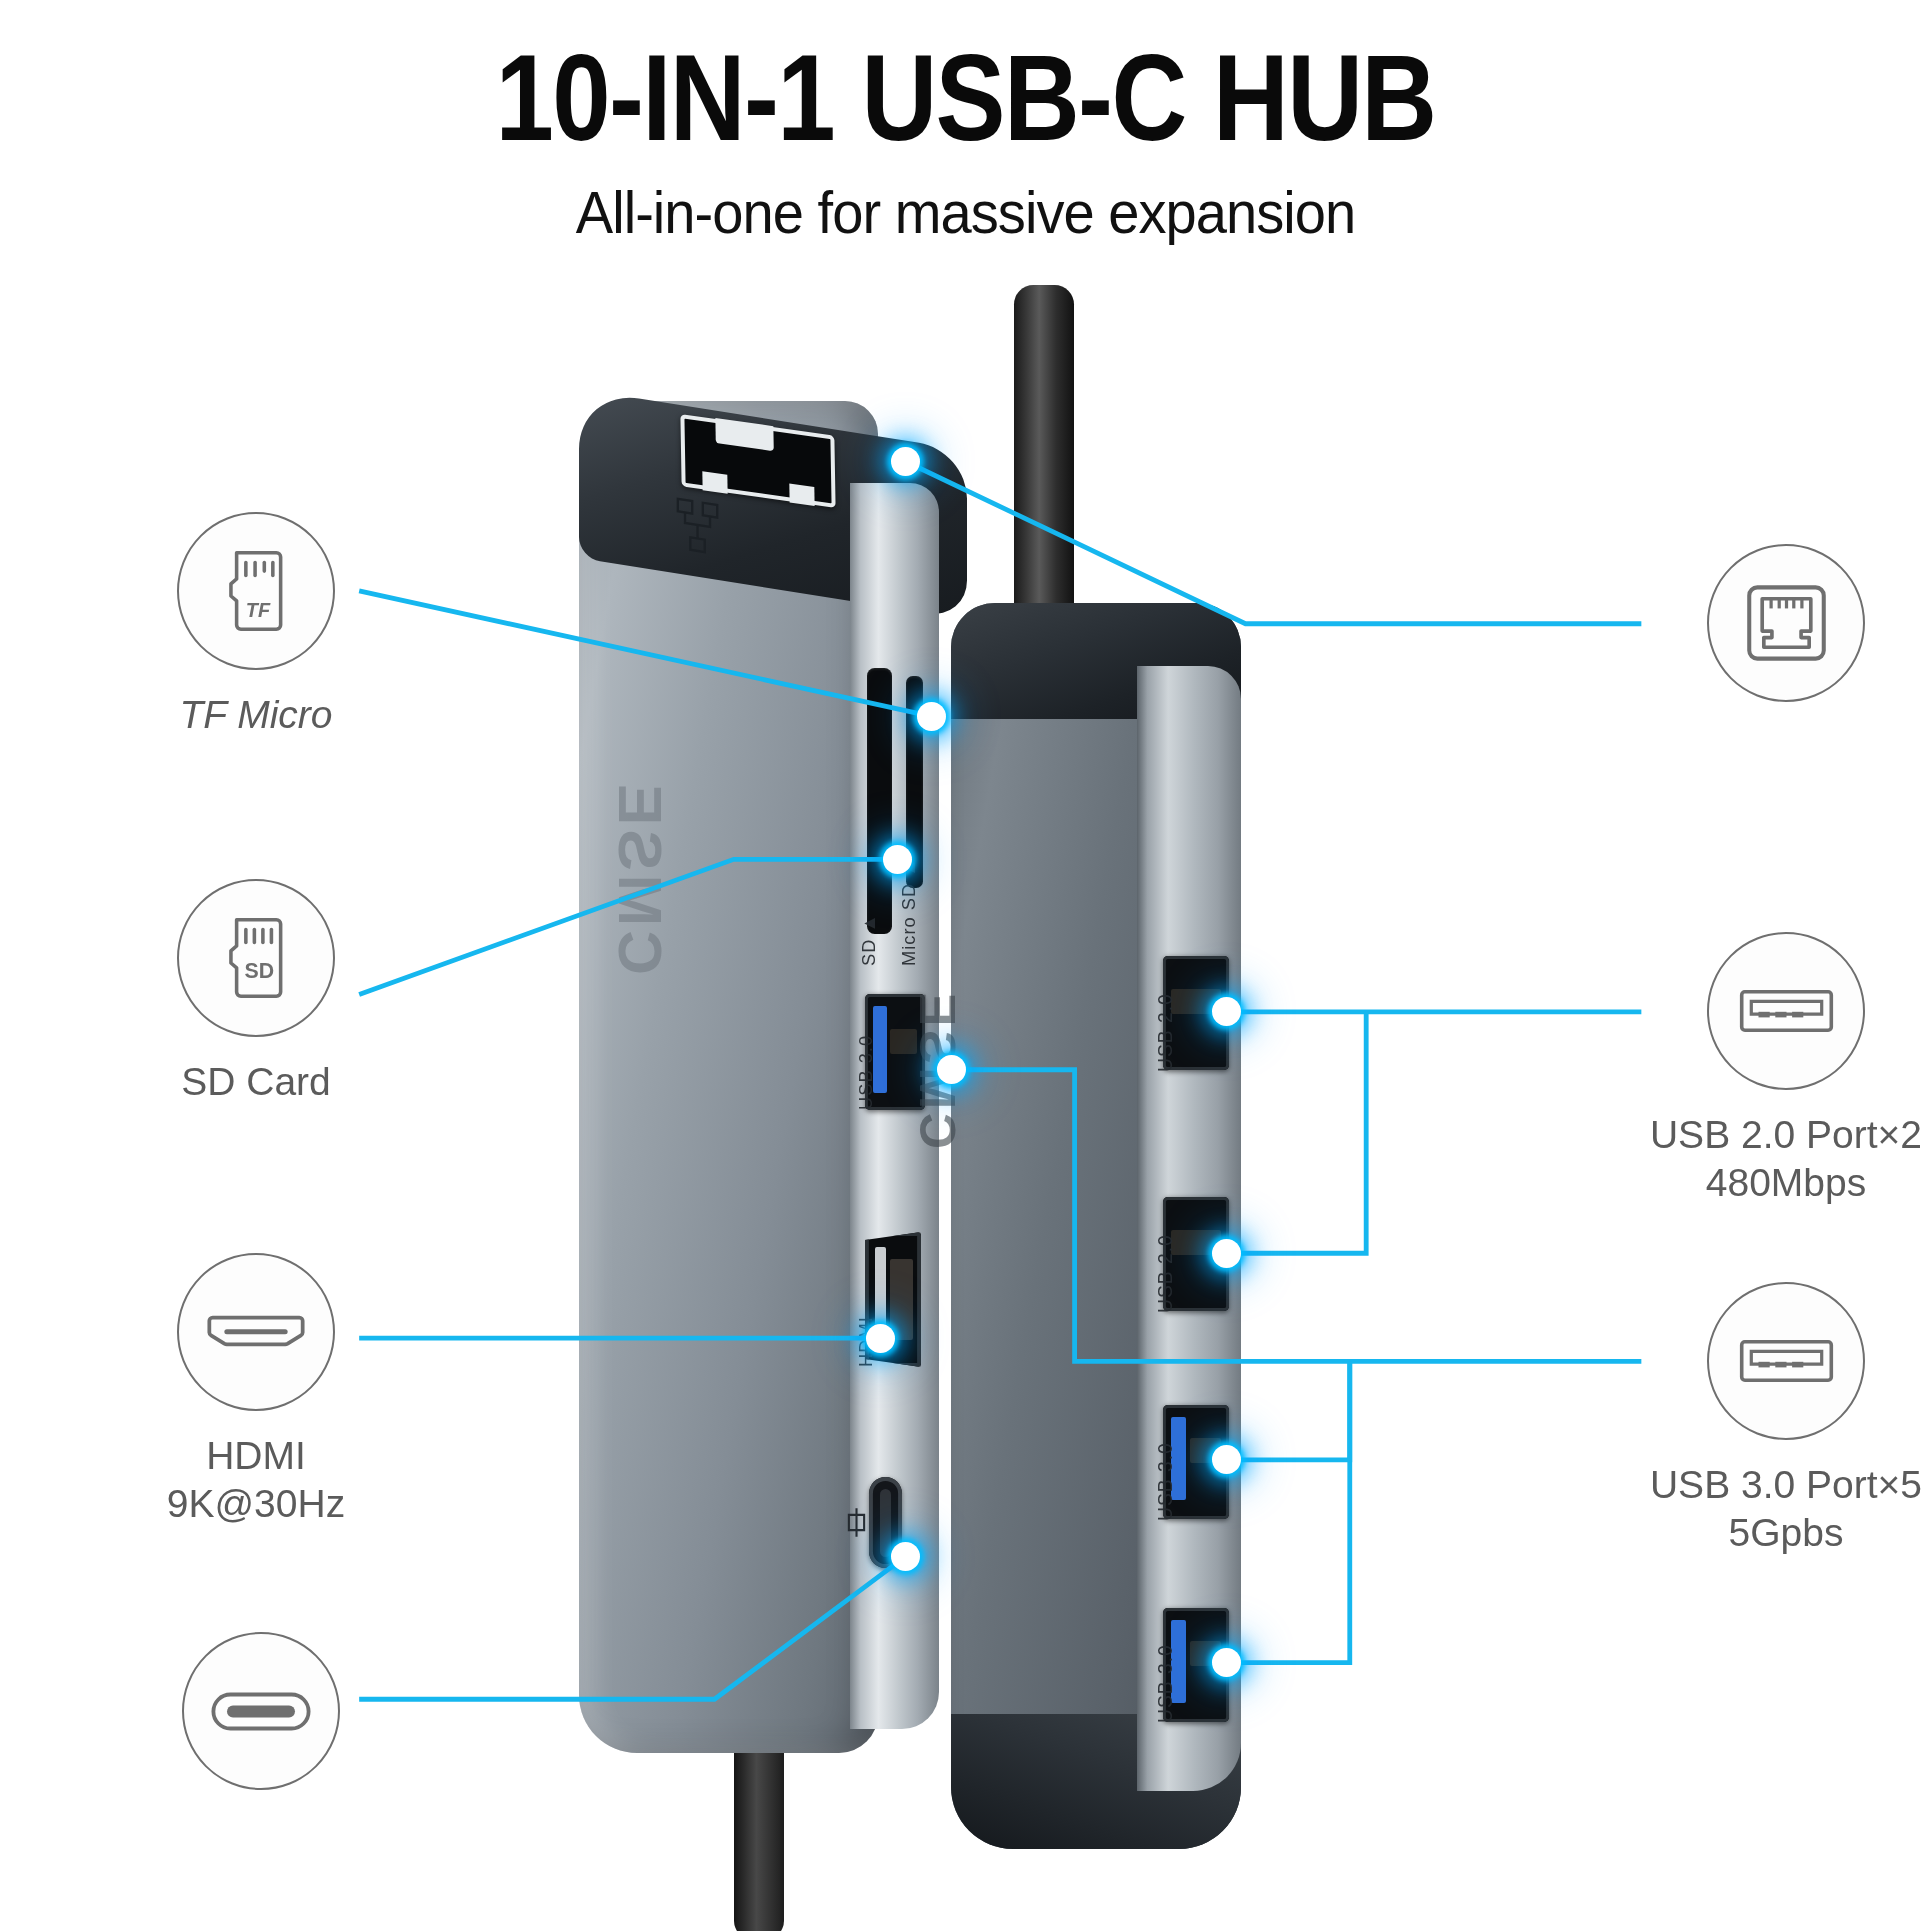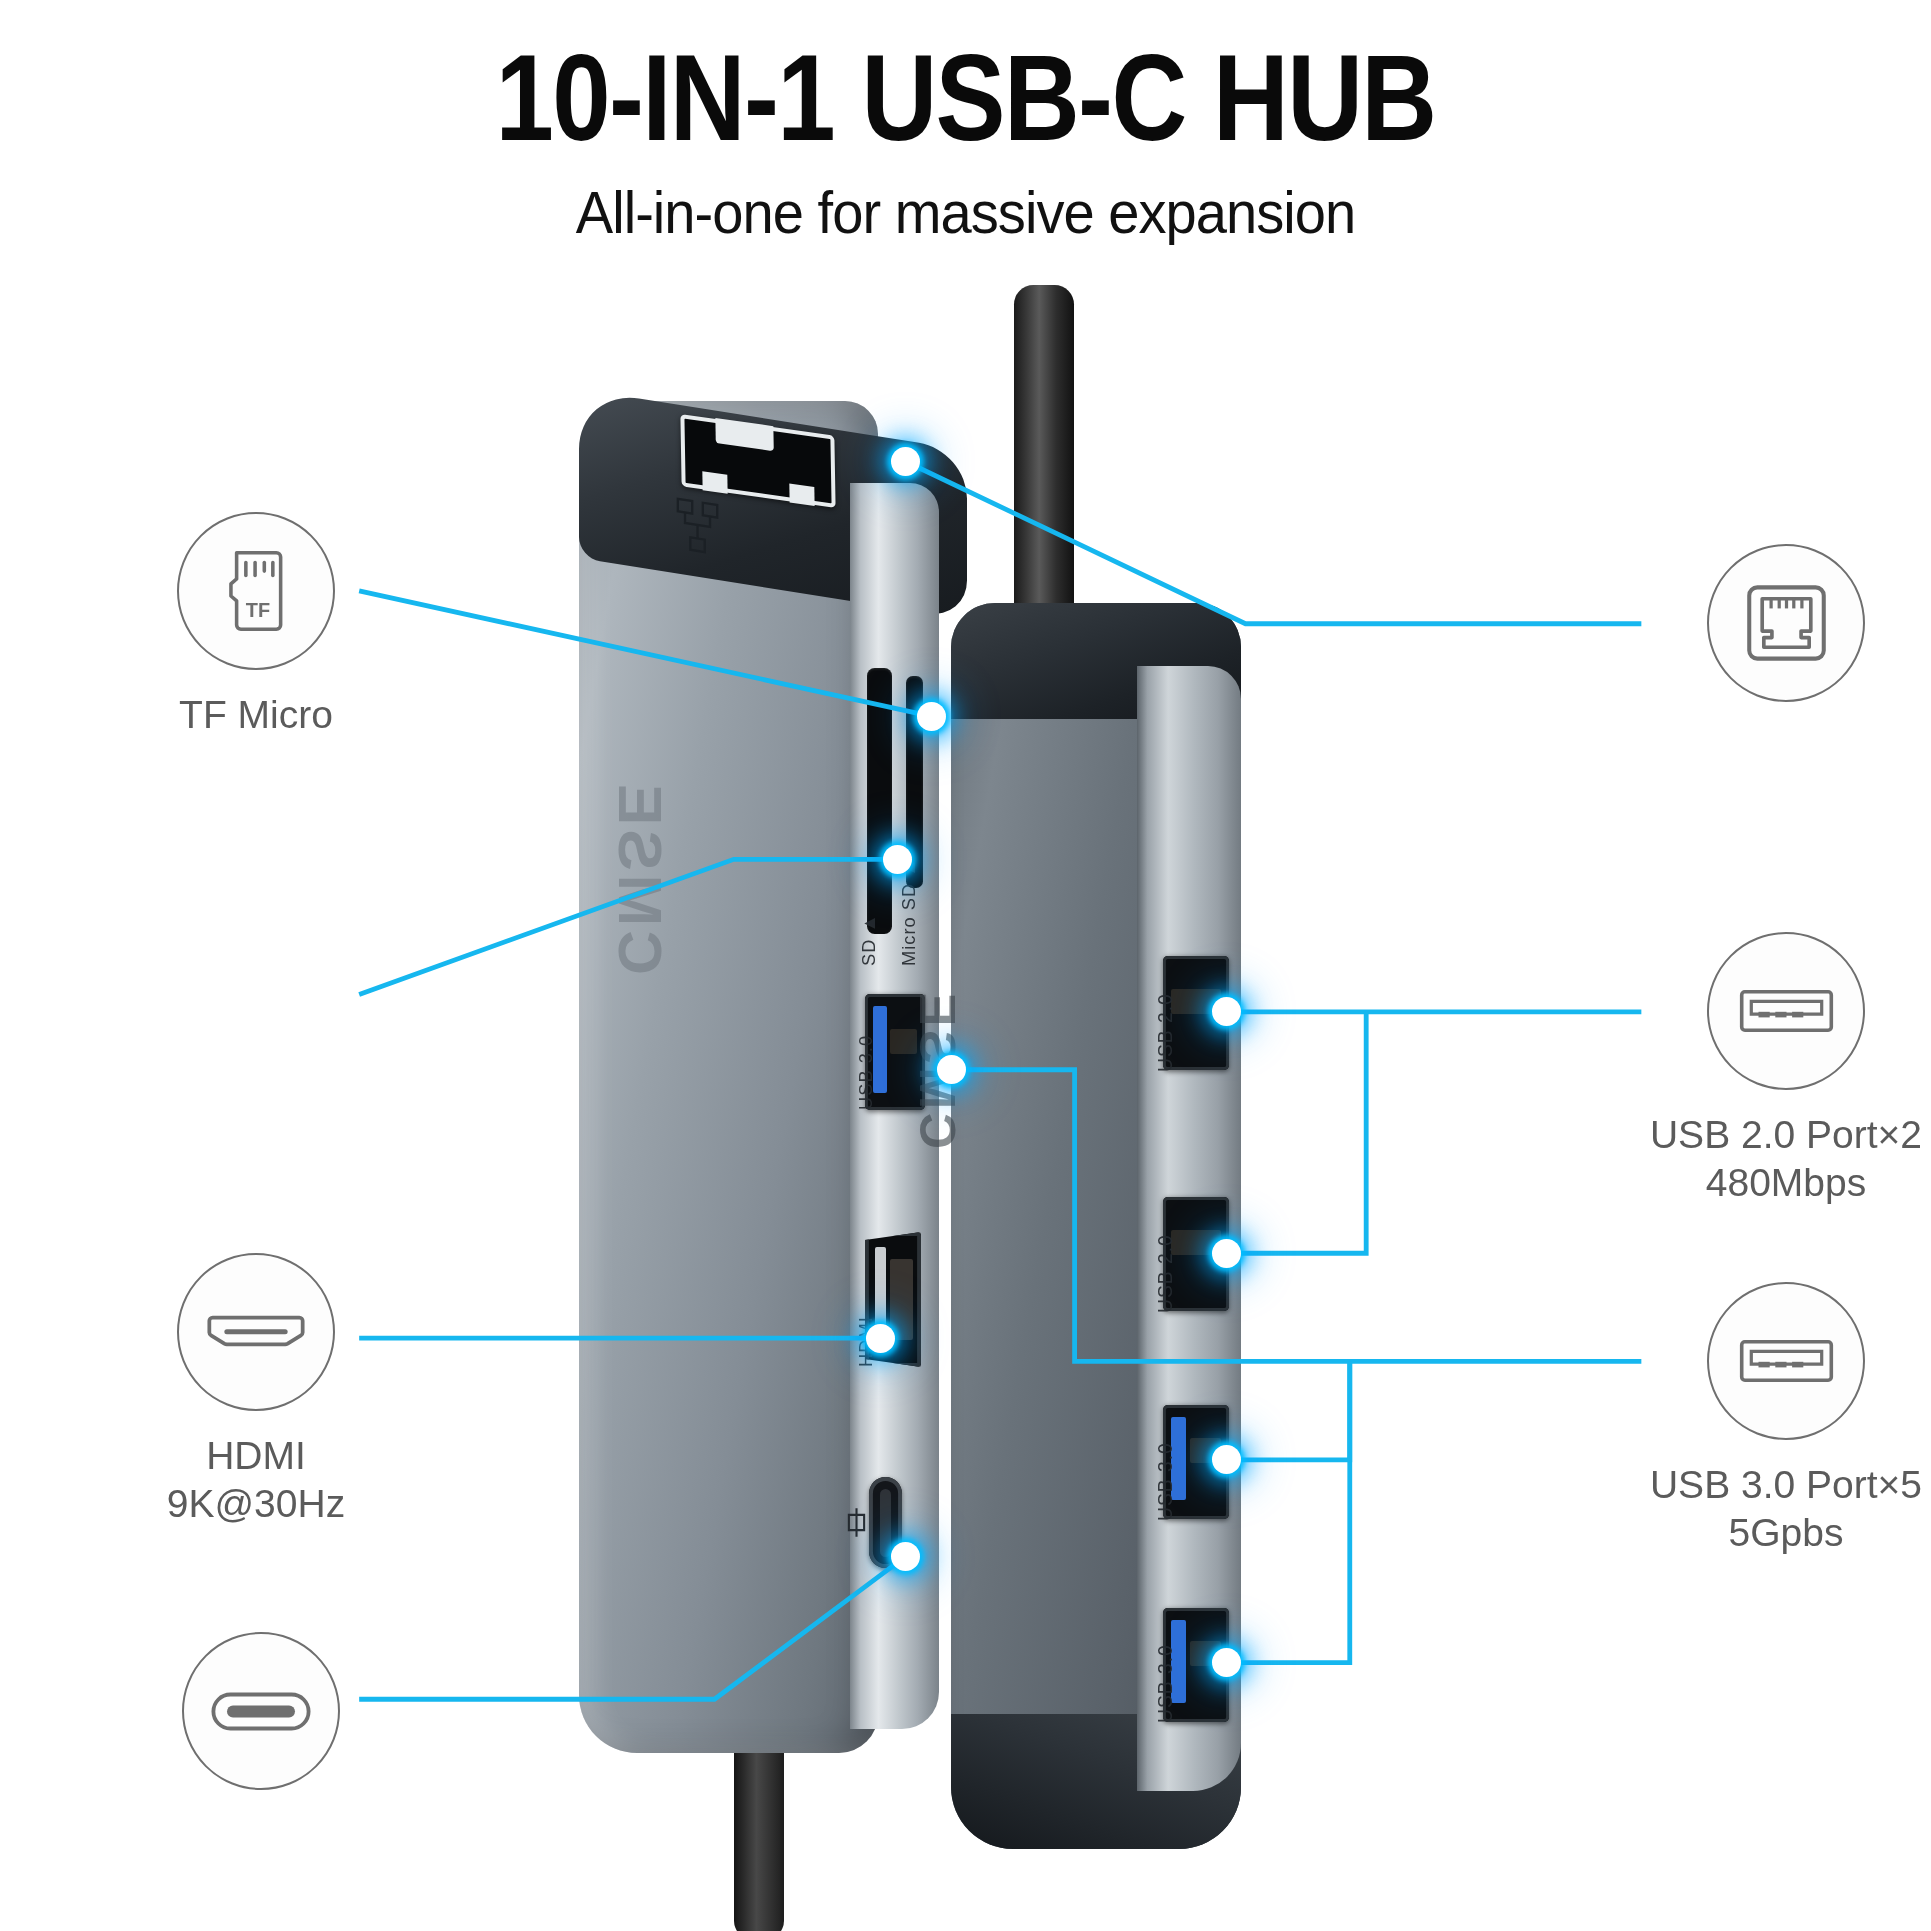--- a/index.html
+++ b/index.html
@@ -227,38 +227,55 @@
   <div class="dot" style="left:917px;  top:702px;"></div>
   <div class="dot" style="left:883px;  top:845px;"></div>
   <div class="dot" style="left:937px;  top:1055px;"></div>
   <div class="dot" style="left:866px;  top:1324px;"></div>
   <div class="dot" style="left:891px;  top:1542px;"></div>
   <div class="dot" style="left:1212px; top:997px;"></div>
   <div class="dot" style="left:1212px; top:1239px;"></div>
   <div class="dot" style="left:1212px; top:1445px;"></div>
   <div class="dot" style="left:1212px; top:1648px;"></div>
 
-  <div class="feature" style="left:111px; top:512px;">
+  <div class="feature" style="left:111px; top:512px;font-style:italic;">
     <div class="circle">
       <svg viewBox="0 0 100 120" width="71" height="86">
         <path d="M22 6 H78 a6 6 0 0 1 6 6 V108 a6 6 0 0 1 -6 6 H28 a6 6 0 0 1 -6 -6 V74 l-8 -7 V50 l8 -7 Z" fill="none" stroke="#6F6F6F" stroke-width="5" stroke-linejoin="round"></path>
         <g stroke="#6F6F6F" stroke-width="5" stroke-linecap="round">
           <line x1="35" y1="20" x2="35" y2="38"></line>
           <line x1="48" y1="20" x2="48" y2="38"></line>
           <line x1="61" y1="20" x2="61" y2="32"></line>
           <line x1="73" y1="20" x2="73" y2="38"></line>
         </g>
         <text x="52" y="96" font-family="Liberation Sans, sans-serif" font-size="28" font-weight="600" fill="#6F6F6F" text-anchor="middle">TF</text>
       </svg>
     </div>
     <div class="flabel">
       <span>TF Micro</span>
     </div>
   </div>
 
+  <div class="feature" style="left:111px; top:879px;">
+    <div class="circle">
+      <svg viewBox="0 0 100 120" width="71" height="86">
+        <path d="M22 6 H78 a6 6 0 0 1 6 6 V108 a6 6 0 0 1 -6 6 H28 a6 6 0 0 1 -6 -6 V74 l-8 -7 V50 l8 -7 Z" fill="none" stroke="#6F6F6F" stroke-width="5" stroke-linejoin="round"></path>
+        <g stroke="#6F6F6F" stroke-width="5" stroke-linecap="round">
+          <line x1="35" y1="20" x2="35" y2="38"></line>
+          <line x1="47" y1="20" x2="47" y2="38"></line>
+          <line x1="59" y1="20" x2="59" y2="38"></line>
+          <line x1="71" y1="20" x2="71" y2="38"></line>
+        </g>
+        <text x="54" y="88" font-family="Liberation Sans, sans-serif" font-size="30" font-weight="600" fill="#6F6F6F" text-anchor="middle">SD</text>
+      </svg>
+    </div>
+    <div class="flabel">
+      <span>SD Card</span>
+    </div>
+  </div>
 
   <div class="feature" style="left:111px; top:1253px;">
     <div class="circle">
       <svg viewBox="0 0 120 56" width="100" height="47">
         <path d="M8 10 h104 a4 4 0 0 1 4 4 v14 a4 4 0 0 1 -2 3.4 l-16 10 a6 6 0 0 1 -3 .8 H25 a6 6 0 0 1 -3 -.8 l-16 -10 A4 4 0 0 1 4 28 V14 a4 4 0 0 1 4 -4 Z" fill="none" stroke="#6F6F6F" stroke-width="4.5" stroke-linejoin="round"></path>
         <rect x="22" y="24" width="76" height="6" rx="3" fill="#6F6F6F"></rect>
       </svg>
     </div>
     <div class="flabel">
       <span>HDMI</span>

